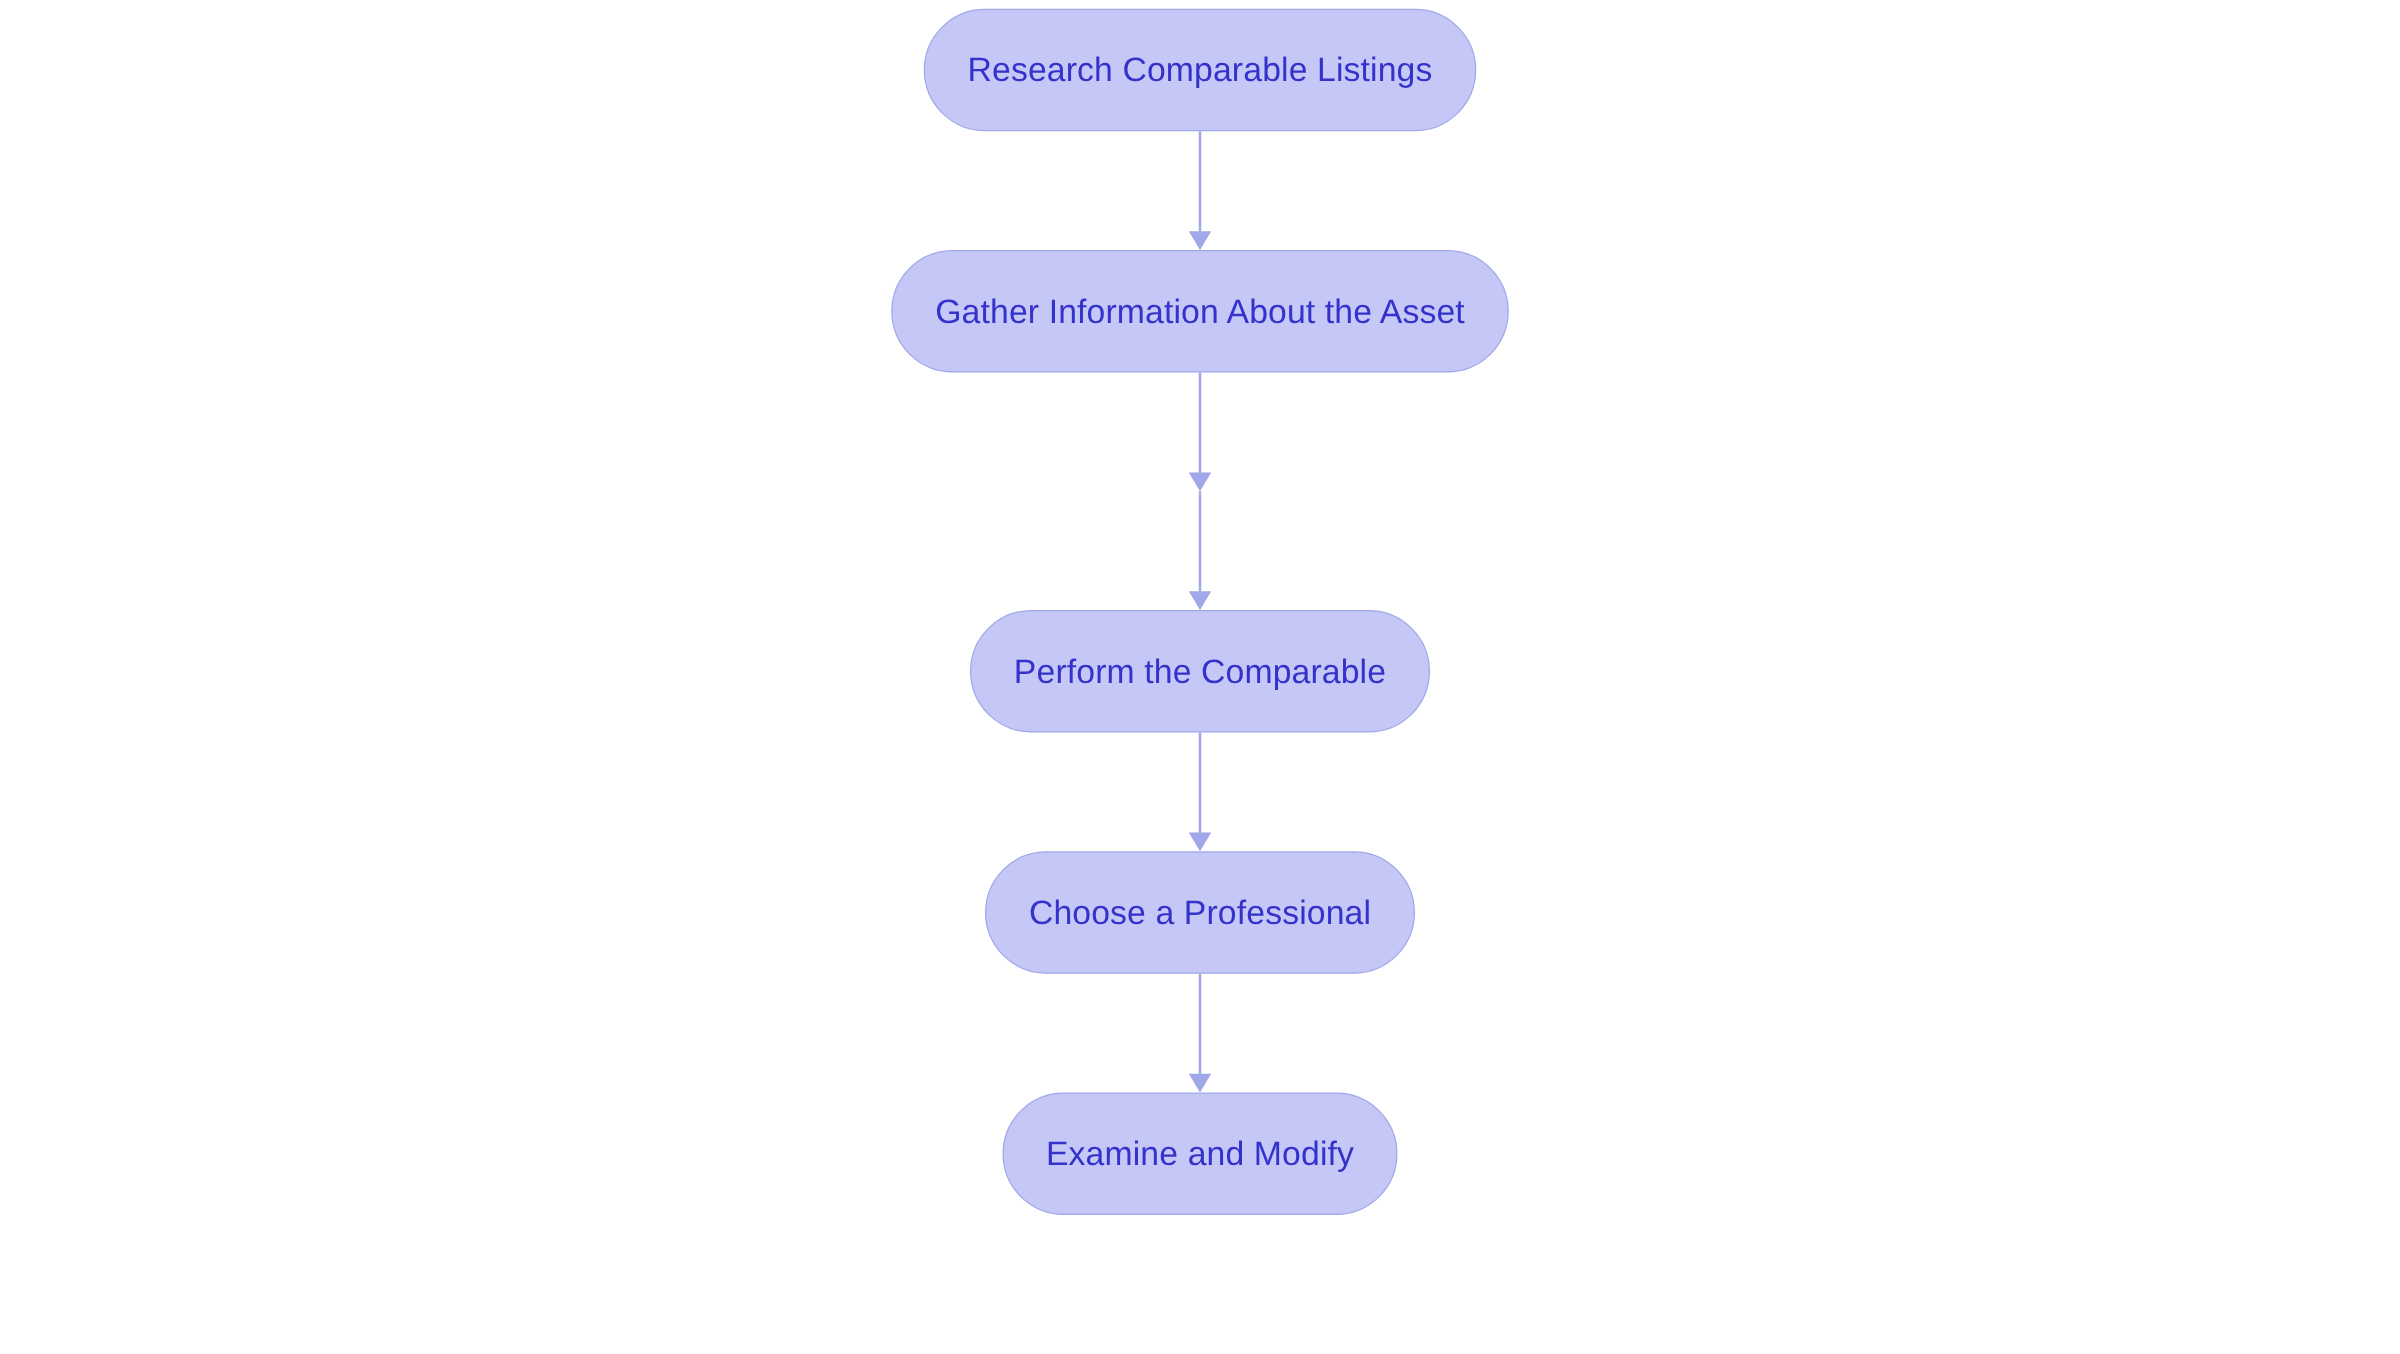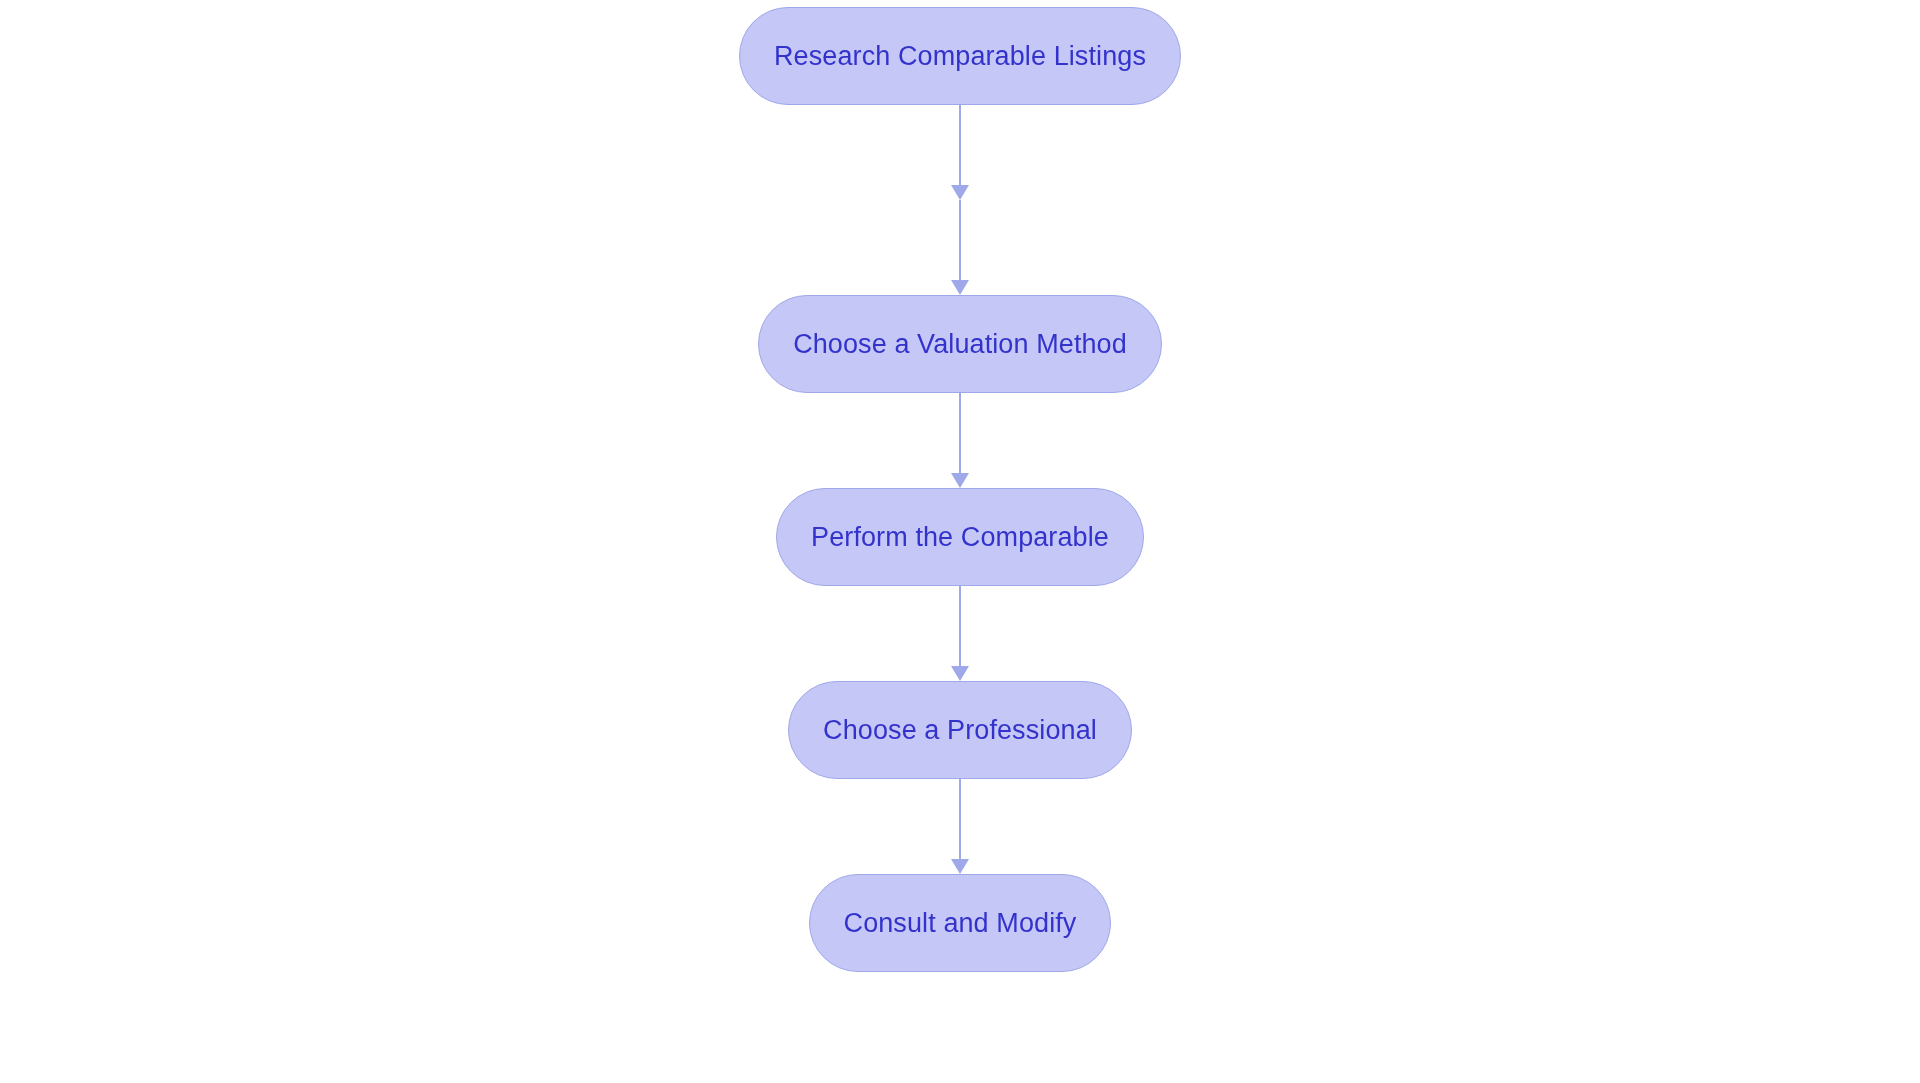--- a/index.html
+++ b/index.html
@@ -99,29 +99,29 @@
 
     <div class="node node-1">
       <span class="node-label">Research Comparable Listings</span>
     </div>
 
     <div class="connector c1">
       <div class="line"></div>
       <div class="arrowhead"></div>
     </div>
 
+    <div class="node node-2">
+      <span class="node-label">Gather Information About the Asset</span>
+    </div>
 
     <div class="connector c2">
       <div class="line"></div>
       <div class="arrowhead"></div>
     </div>
 
-    <div class="node node-3">
-      <span class="node-label">Choose a Valuation Method</span>
-    </div>
 
     <div class="connector c3">
       <div class="line"></div>
       <div class="arrowhead"></div>
     </div>
 
     <div class="node node-4">
       <span class="node-label">Perform the Comparable</span>
     </div>
 
@@ -133,17 +133,17 @@
     <div class="node node-5">
       <span class="node-label">Choose a Professional</span>
     </div>
 
     <div class="connector c5">
       <div class="line"></div>
       <div class="arrowhead"></div>
     </div>
 
     <div class="node node-6">
-      <span class="node-label">Consult and Modify</span>
+      <span class="node-label">Examine and Modify</span>
     </div>
 
   </div>
 </div>
 
 </body></html>

